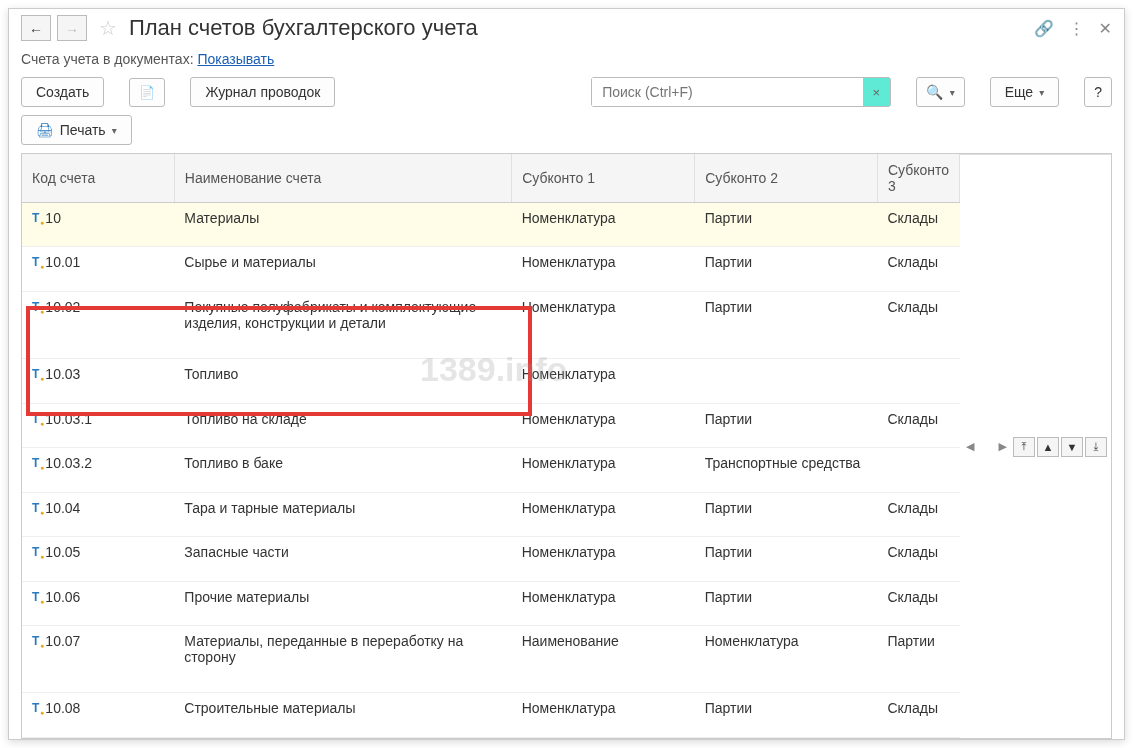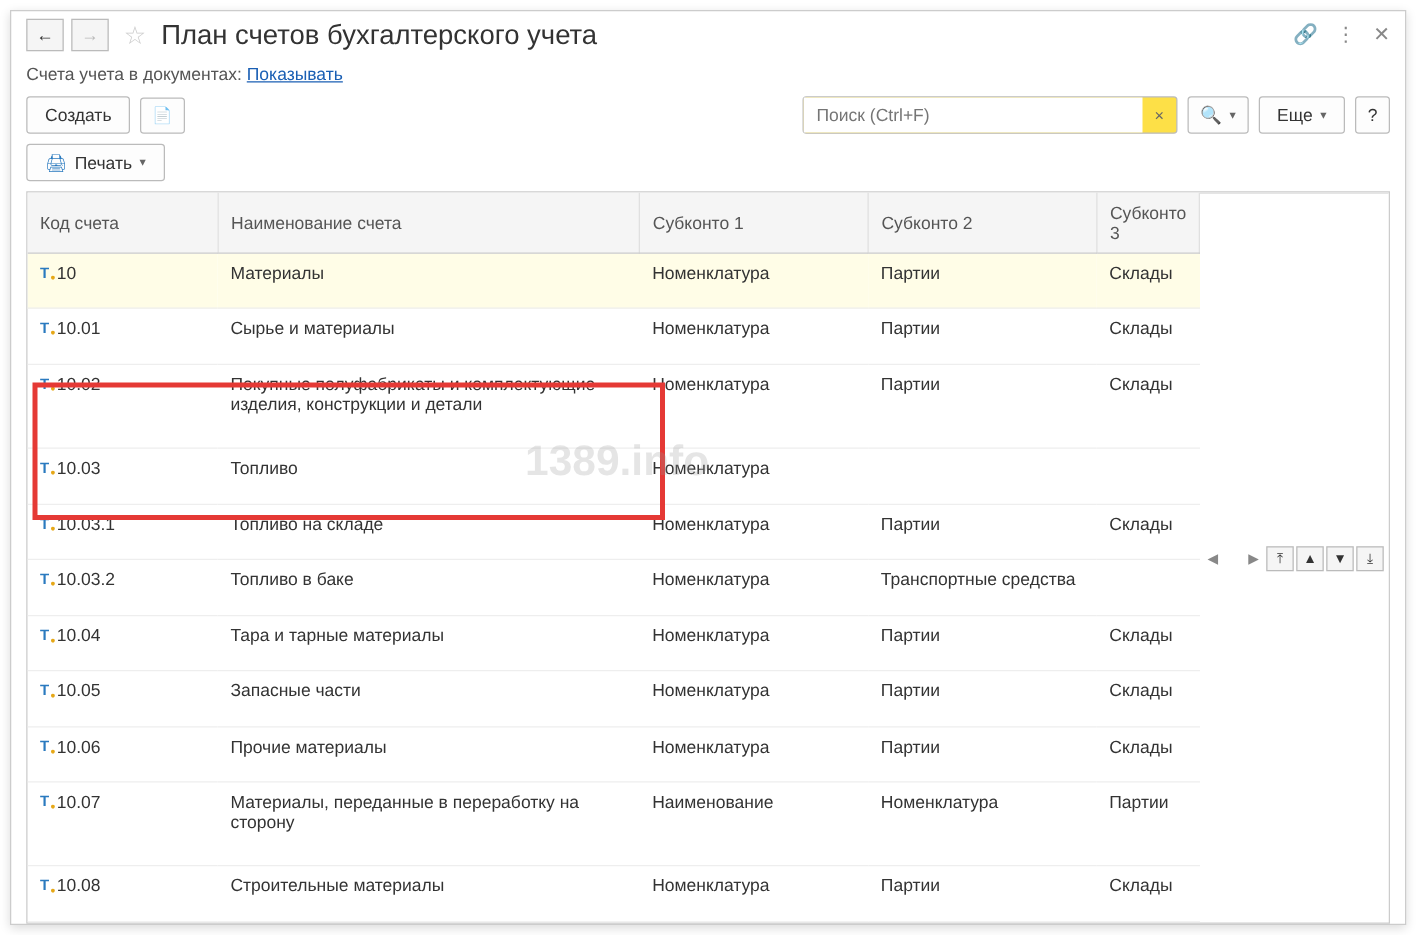--- a/index.html
+++ b/index.html
@@ -86,39 +86,39 @@
   font-size: 14px;
   color: #555;
 }
 .filter-row .link {
   color: #1a5fb4;
   text-decoration: underline;
   cursor: pointer;
 }
 .toolbar {
   display: flex;
-  gap: 8px;
+  gap: 25px;
   padding: 0 12px 8px;
   align-items: center;
 }
 .btn {
   border: 1px solid #bbb;
   background: #fdfdfd;
   padding: 6px 14px;
   cursor: pointer;
   font-size: 14px;
   border-radius: 3px;
   display: flex;
   align-items: center;
   gap: 6px;
 }
 .btn.icon-only { padding: 6px 9px; }
 .search-box {
   border: 1px solid #bbb;
-  background: #fde047;
+  background: #5eead4;
   display: flex;
   align-items: center;
   flex: 0 0 300px;
   border-radius: 3px;
   justify-content: flex-end;
 }
 .search-box input {
   border: none;
   outline: none;
   padding: 6px 10px;
@@ -267,20 +267,21 @@
   <div class="filter-row">
     <span>Счета учета в документах:</span>
     <span class="link">Показывать</span>
   </div>
 
   <div class="toolbar">
     <div class="btn">Создать</div>
     <div class="btn icon-only">
         <span class="icon-green">📄</span>
       </div>
+    <div class="btn">Журнал проводок</div>
     <div class="toolbar-spacer"></div>
     <div class="search-box">
       <input type="text" placeholder="Поиск (Ctrl+F)" style="">
       <span class="clear">×</span>
     </div>
     <div class="btn icon-only">
         <span class="icon-blue">🔍</span> 
         <span class="dropdown-caret">▾</span>
       </div>
     <div class="btn">

